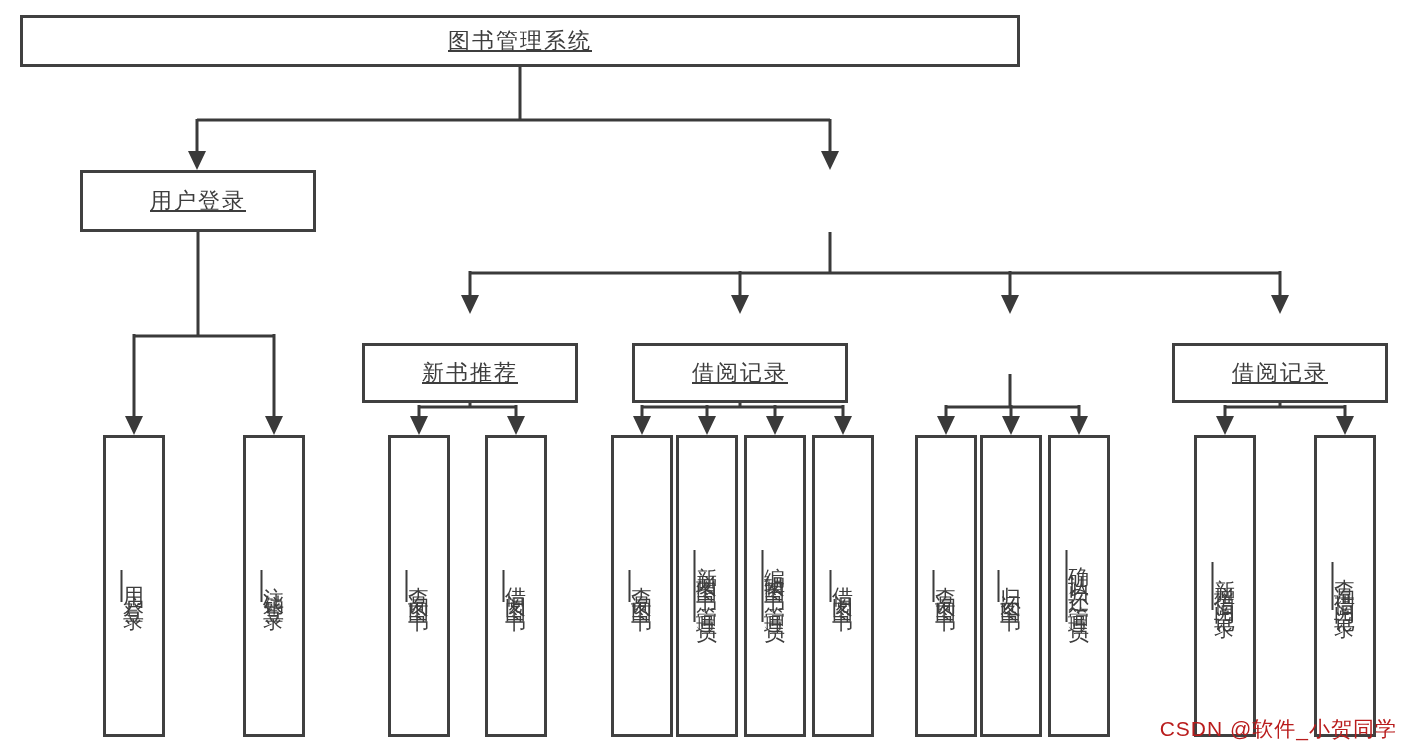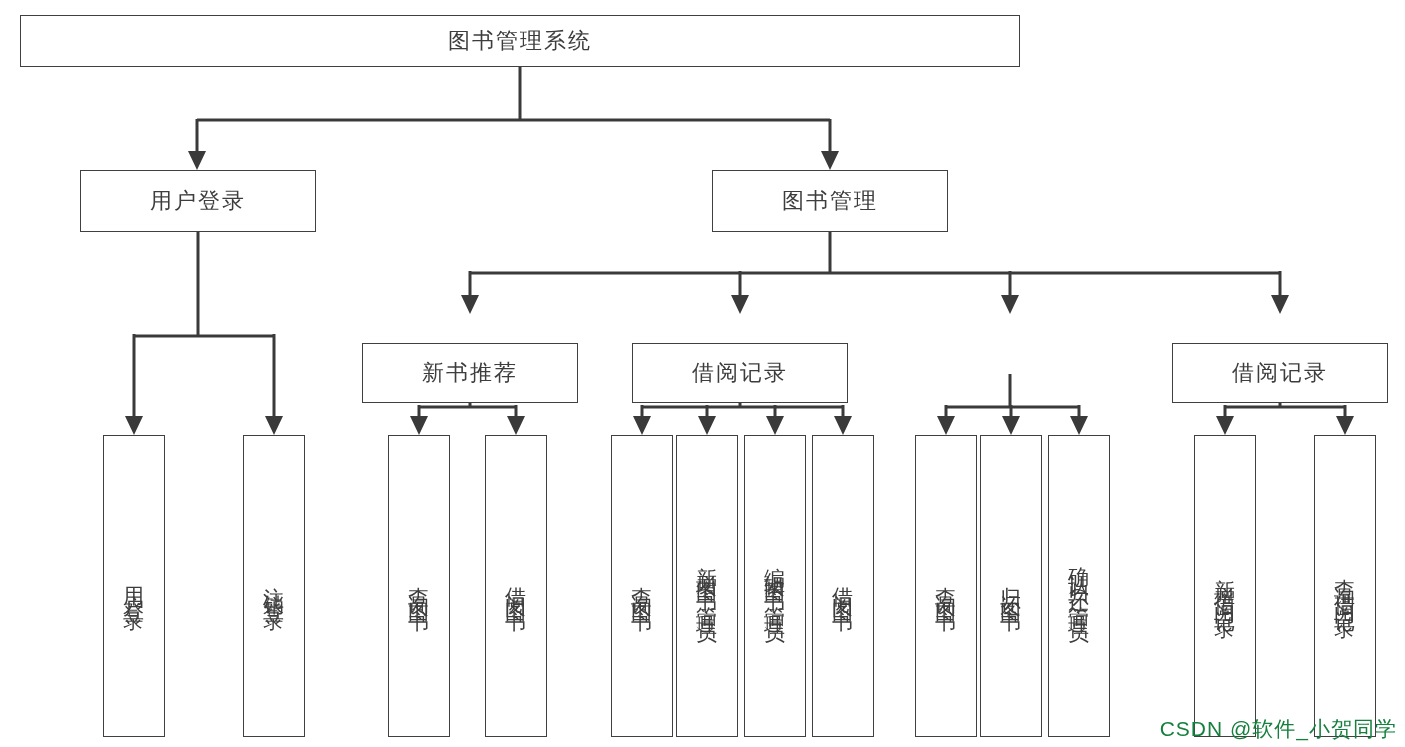--- a/index.html
+++ b/index.html
@@ -17,26 +17,27 @@
   }
   svg.connectors {
     position: absolute;
     left: 0; top: 0;
     width: 1405px; height: 747px;
     pointer-events: none;
   }
   .box {
     position: absolute;
     box-sizing: border-box;
-    border: 1px solid #404040;
+    border: 3px solid #404040;
     background: #ffffff;
     display: flex;
     align-items: center;
     justify-content: center;
     color: #3d3d3d;
+    text-decoration: underline;
   }
   .box.h-node span {
     font-size: 22px;
     letter-spacing: 2px;
     white-space: nowrap;
   }
   .box.root   { left: 20px;  top: 15px;  width: 1000px; height: 52px; }
   .box.lvl2   { top: 170px;  width: 236px; height: 62px; }
   .box.lvl3   { top: 314px;  width: 216px; height: 60px; margin-top: 29px; }
   .box.leaf   { top: 435px;  width: 62px;  height: 302px; }
@@ -47,21 +48,21 @@
     letter-spacing: 8px;
     line-height: 1;
     color: #3d3d3d;
     white-space: nowrap;
   }
   .watermark {
     position: absolute;
     right: 8px;
     bottom: 4px;
     font-size: 21px;
-    color: #15803d;
+    color: #b91c1c;
     letter-spacing: 1px;
     white-space: nowrap;
   }
 </style>
 </head>
 <body>
 
 <div class="diagram">
 
   <svg class="connectors" viewBox="0 0 1405 747" xmlns="http://www.w3.org/2000/svg">
@@ -82,23 +83,20 @@
       M937 416h18l-9 19z  M1002 416h18l-9 19z M1070 416h18l-9 19z
       M1216 416h18l-9 19z M1336 416h18l-9 19z"></path>
   </svg>
 
   <div class="box root h-node">
     <span>图书管理系统</span>
   </div>
 
   <div class="box lvl2 h-node" style="left:80px">
     <span>用户登录</span>
-  </div>
-  <div class="box lvl2 h-node" style="left:712px">
-    <span>图书管理</span>
   </div>
 
   <div class="box lvl3 h-node" style="left:362px">
     <span>新书推荐</span>
   </div>
   <div class="box lvl3 h-node" style="left:632px">
     <span>借阅记录</span>
   </div>
   <div class="box lvl3 h-node" style="left:1172px">
     <span>借阅记录</span>

